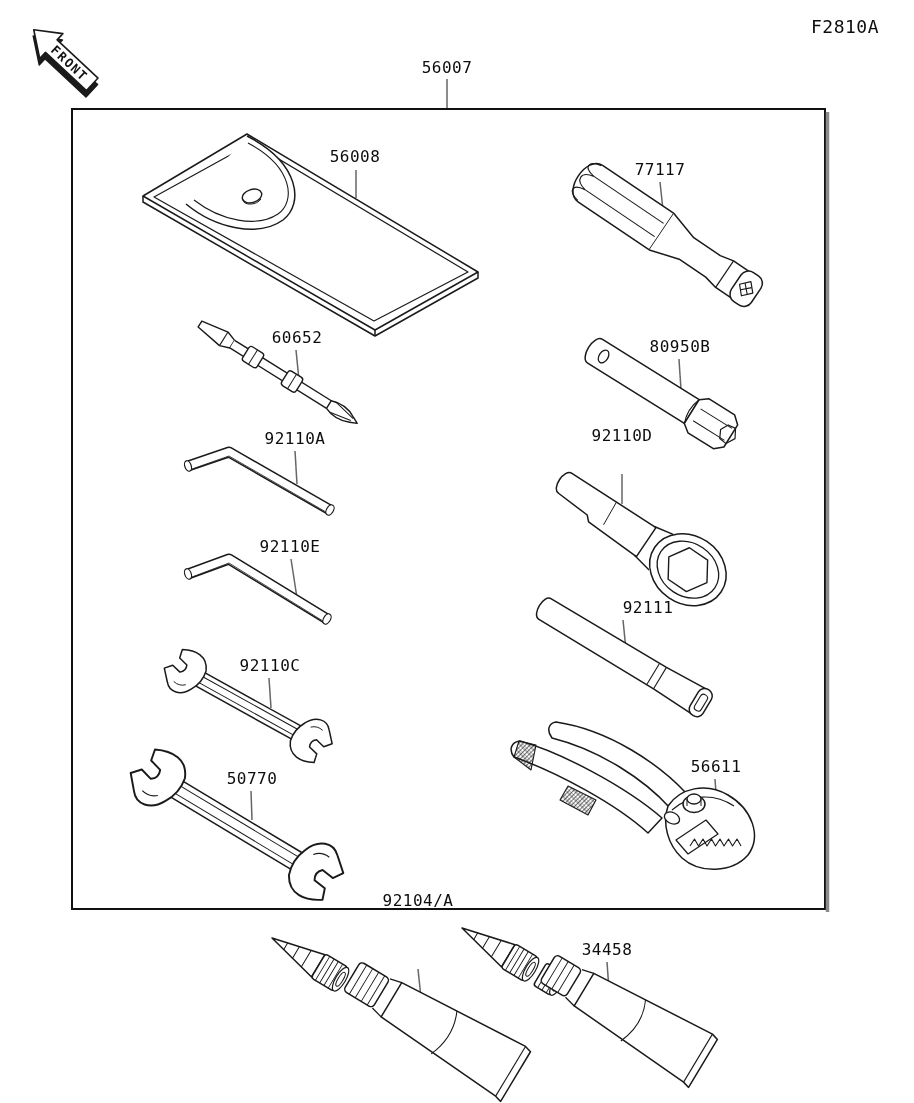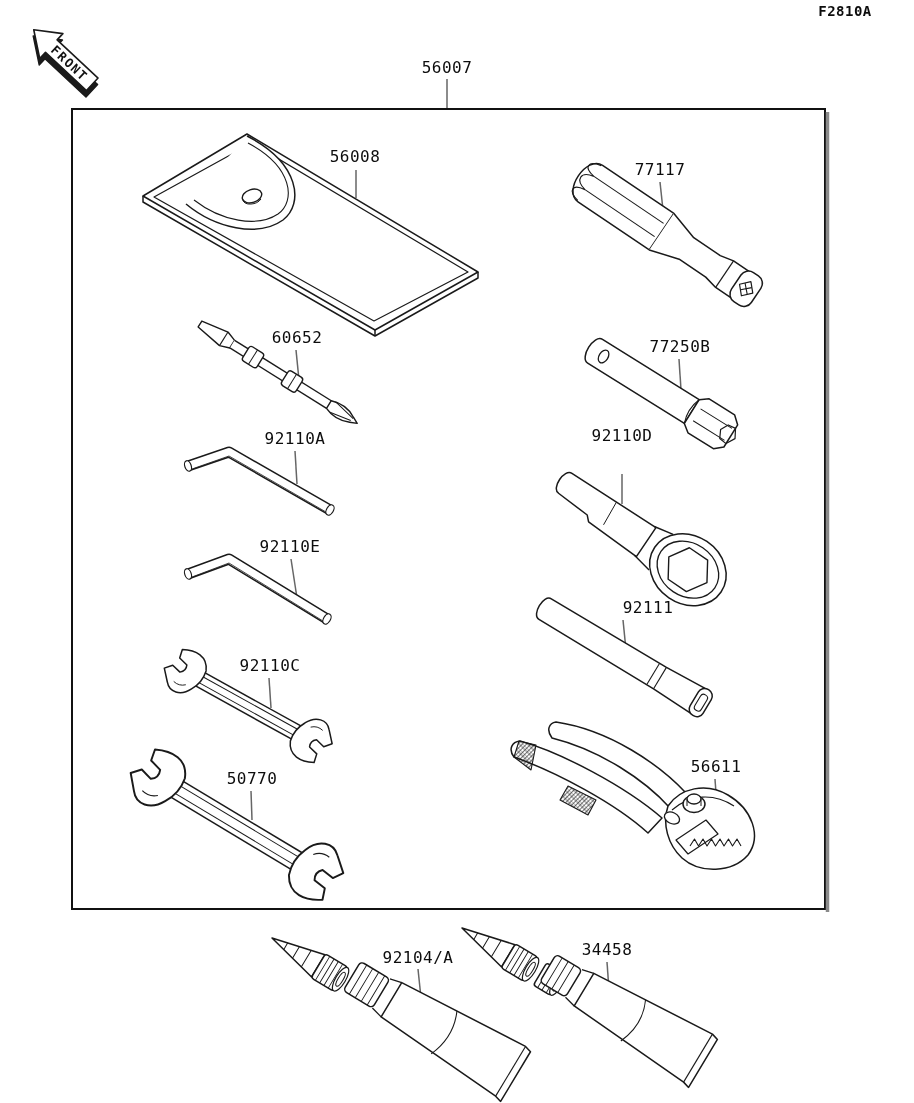--- a/index.html
+++ b/index.html
@@ -8,21 +8,21 @@
     font-family:"DejaVu Sans Mono","Liberation Mono",monospace;overflow:hidden;
   }
   .stage svg{position:absolute;left:0;top:0;}
   .plabel{
     position:absolute;transform:translateX(-50%);
     font-weight:normal;font-size:16px;letter-spacing:0.5px;
     color:#0d0d0d;white-space:nowrap;line-height:1;
   }
   .figcode{
     position:absolute;transform:translateX(-50%);
-    font-weight:bold;font-size:14px;letter-spacing:0.5px;color:#0d0d0d;line-height:1;
+    font-weight:normal;font-size:18px;letter-spacing:0.5px;color:#0d0d0d;line-height:1;margin-top:14px;
   }
 </style>
 </head>
 <body>
 
 <div class="stage">
 
 <svg width="914" height="1103" viewBox="0 0 914 1103">
   <defs>
     <pattern id="hatch" patternUnits="userSpaceOnUse" width="6" height="6" patternTransform="rotate(45)">
@@ -227,24 +227,24 @@
     </g>
   </g>
 </svg>
 
 <div class="figcode" style="left:845px;top:4px">F2810A</div>
 
 <div class="plabel" style="left:447px;top:60px">56007</div>
 <div class="plabel" style="left:355px;top:149px">56008</div>
 <div class="plabel" style="left:660px;top:162px">77117</div>
 <div class="plabel" style="left:297px;top:330px">60652</div>
-<div class="plabel" style="left:680px;top:339px">77250B</div>
+<div class="plabel" style="left:680px;top:339px">80950B</div>
 <div class="plabel" style="left:295px;top:431px">92110A</div>
 <div class="plabel" style="left:622px;top:428px">92110D</div>
 <div class="plabel" style="left:290px;top:539px">92110E</div>
 <div class="plabel" style="left:648px;top:600px">92111</div>
 <div class="plabel" style="left:270px;top:658px">92110C</div>
 <div class="plabel" style="left:252px;top:771px">50770</div>
 <div class="plabel" style="left:716px;top:759px">56611</div>
-<div class="plabel" style="left:418px;top:950px">92104/A</div>
+<div class="plabel" style="left:418px;top:893px">92104/A</div>
 <div class="plabel" style="left:607px;top:942px">34458</div>
 
 </div>
 
 </body></html>

